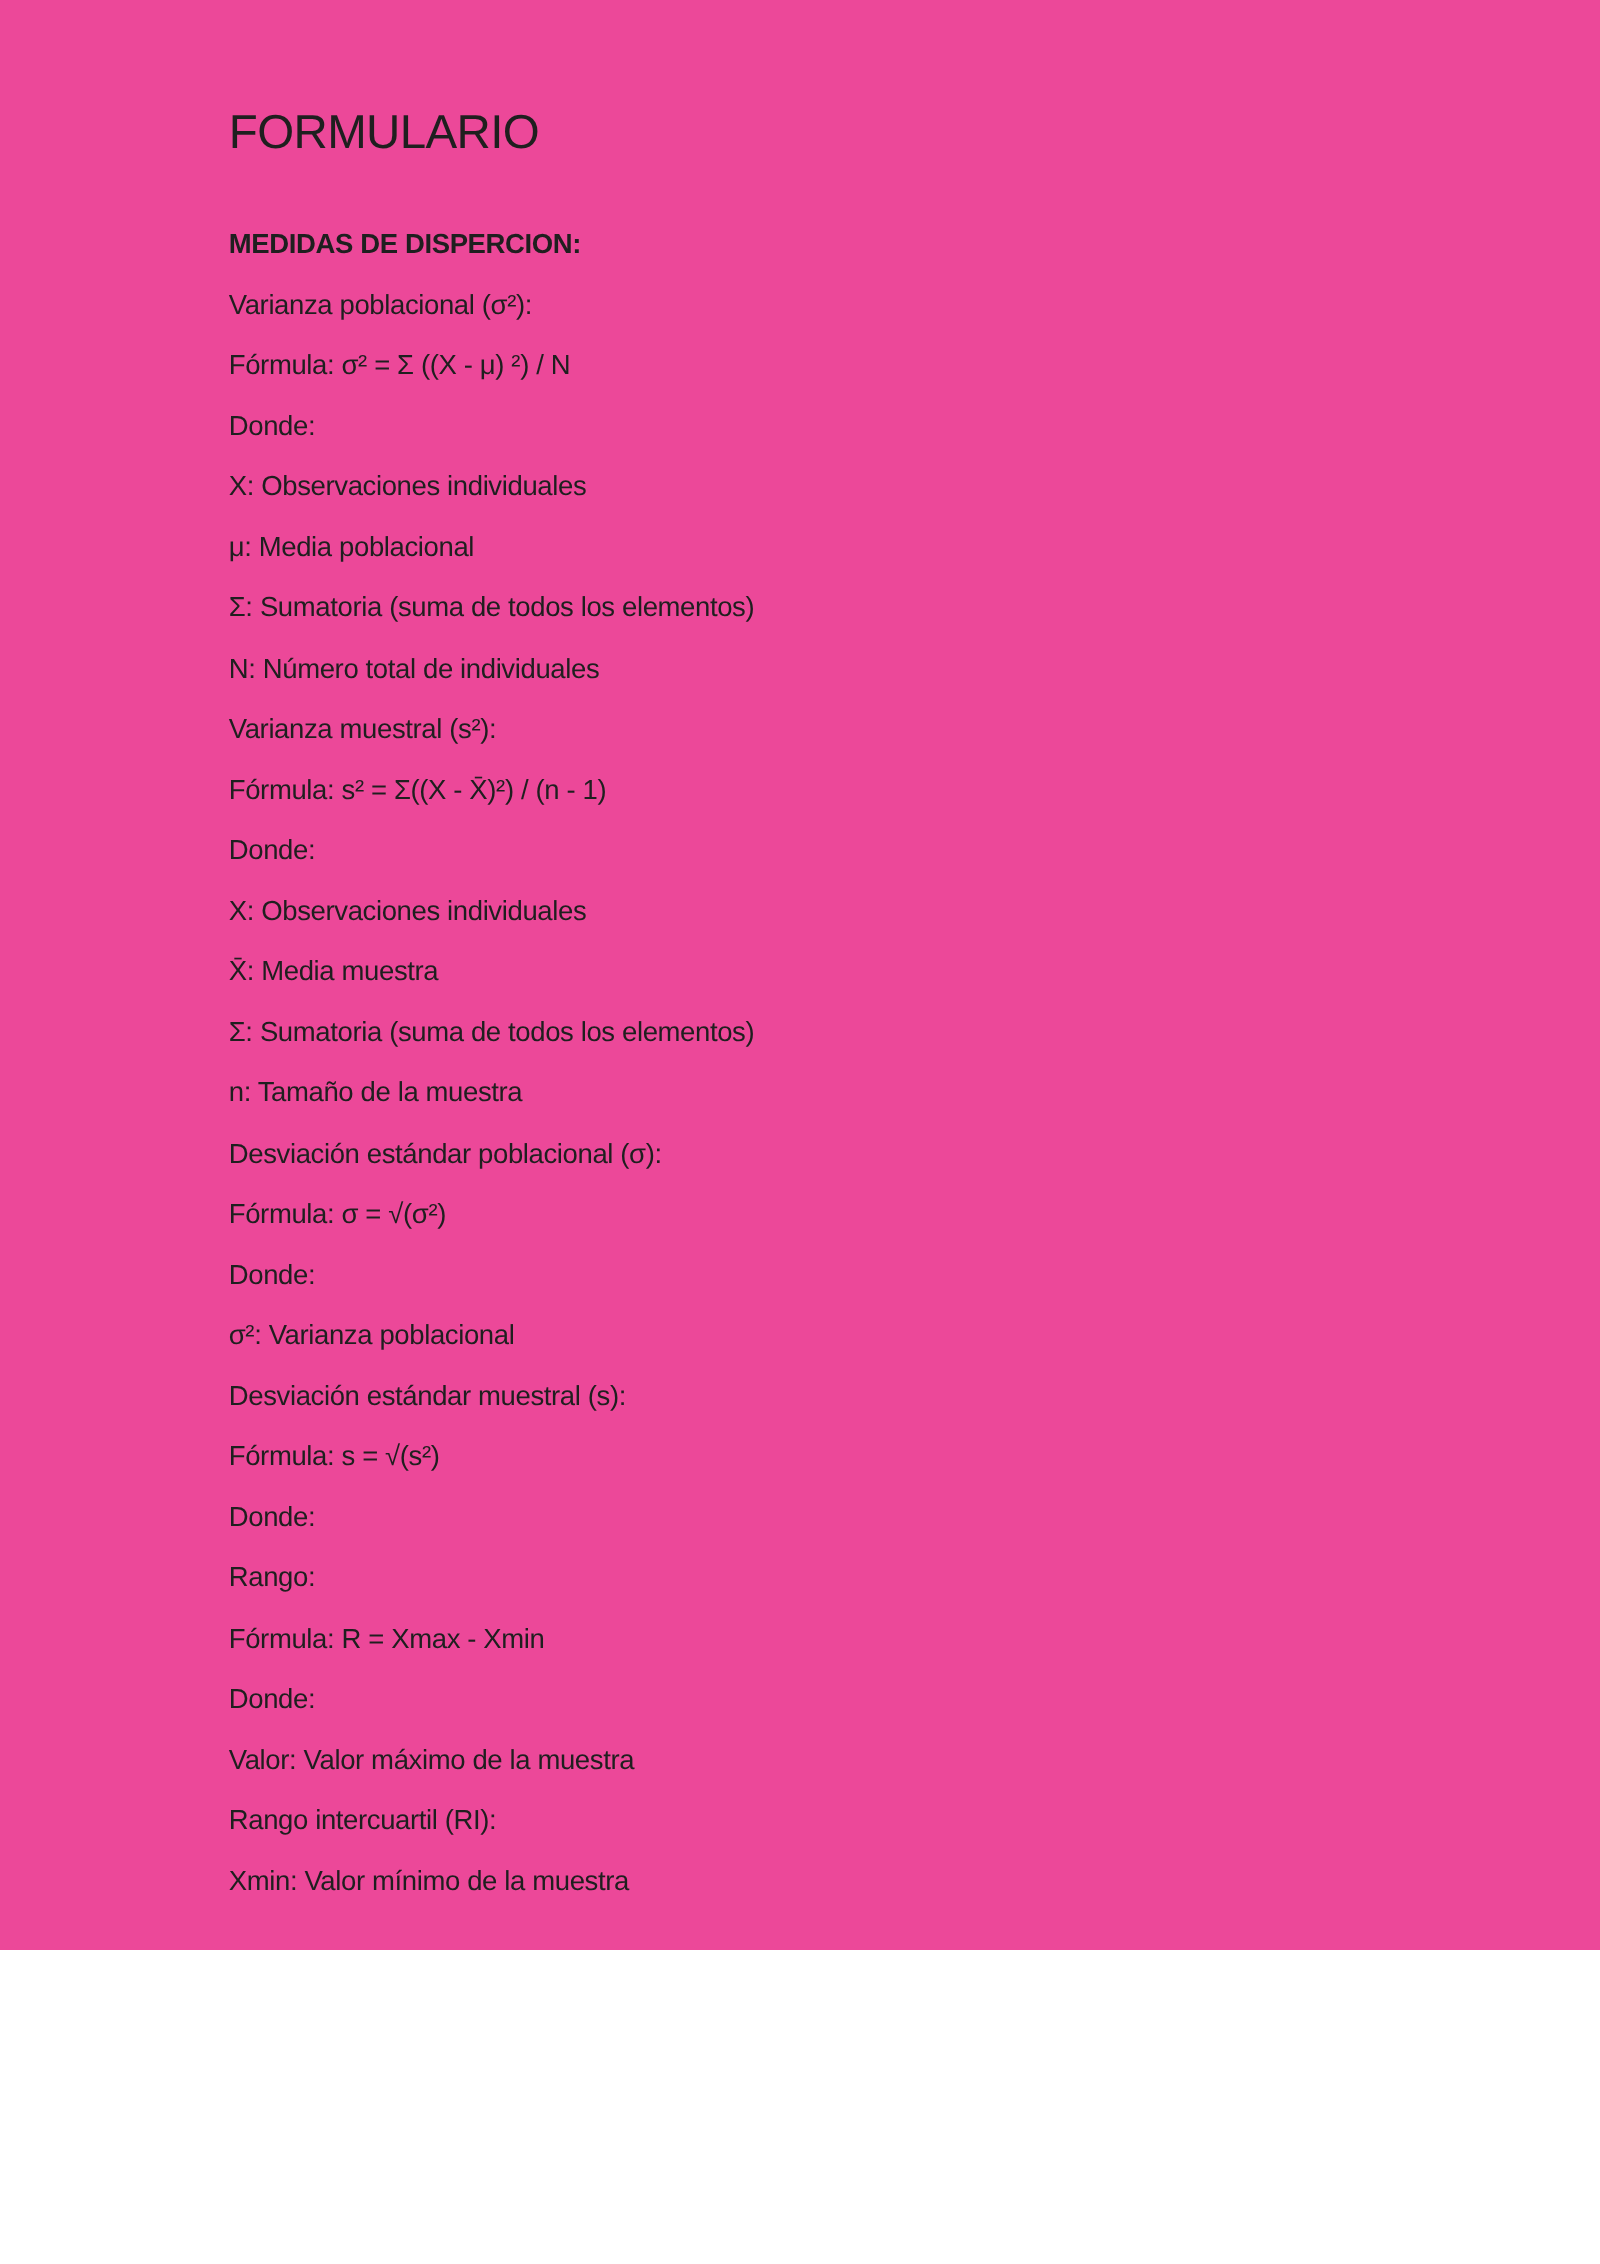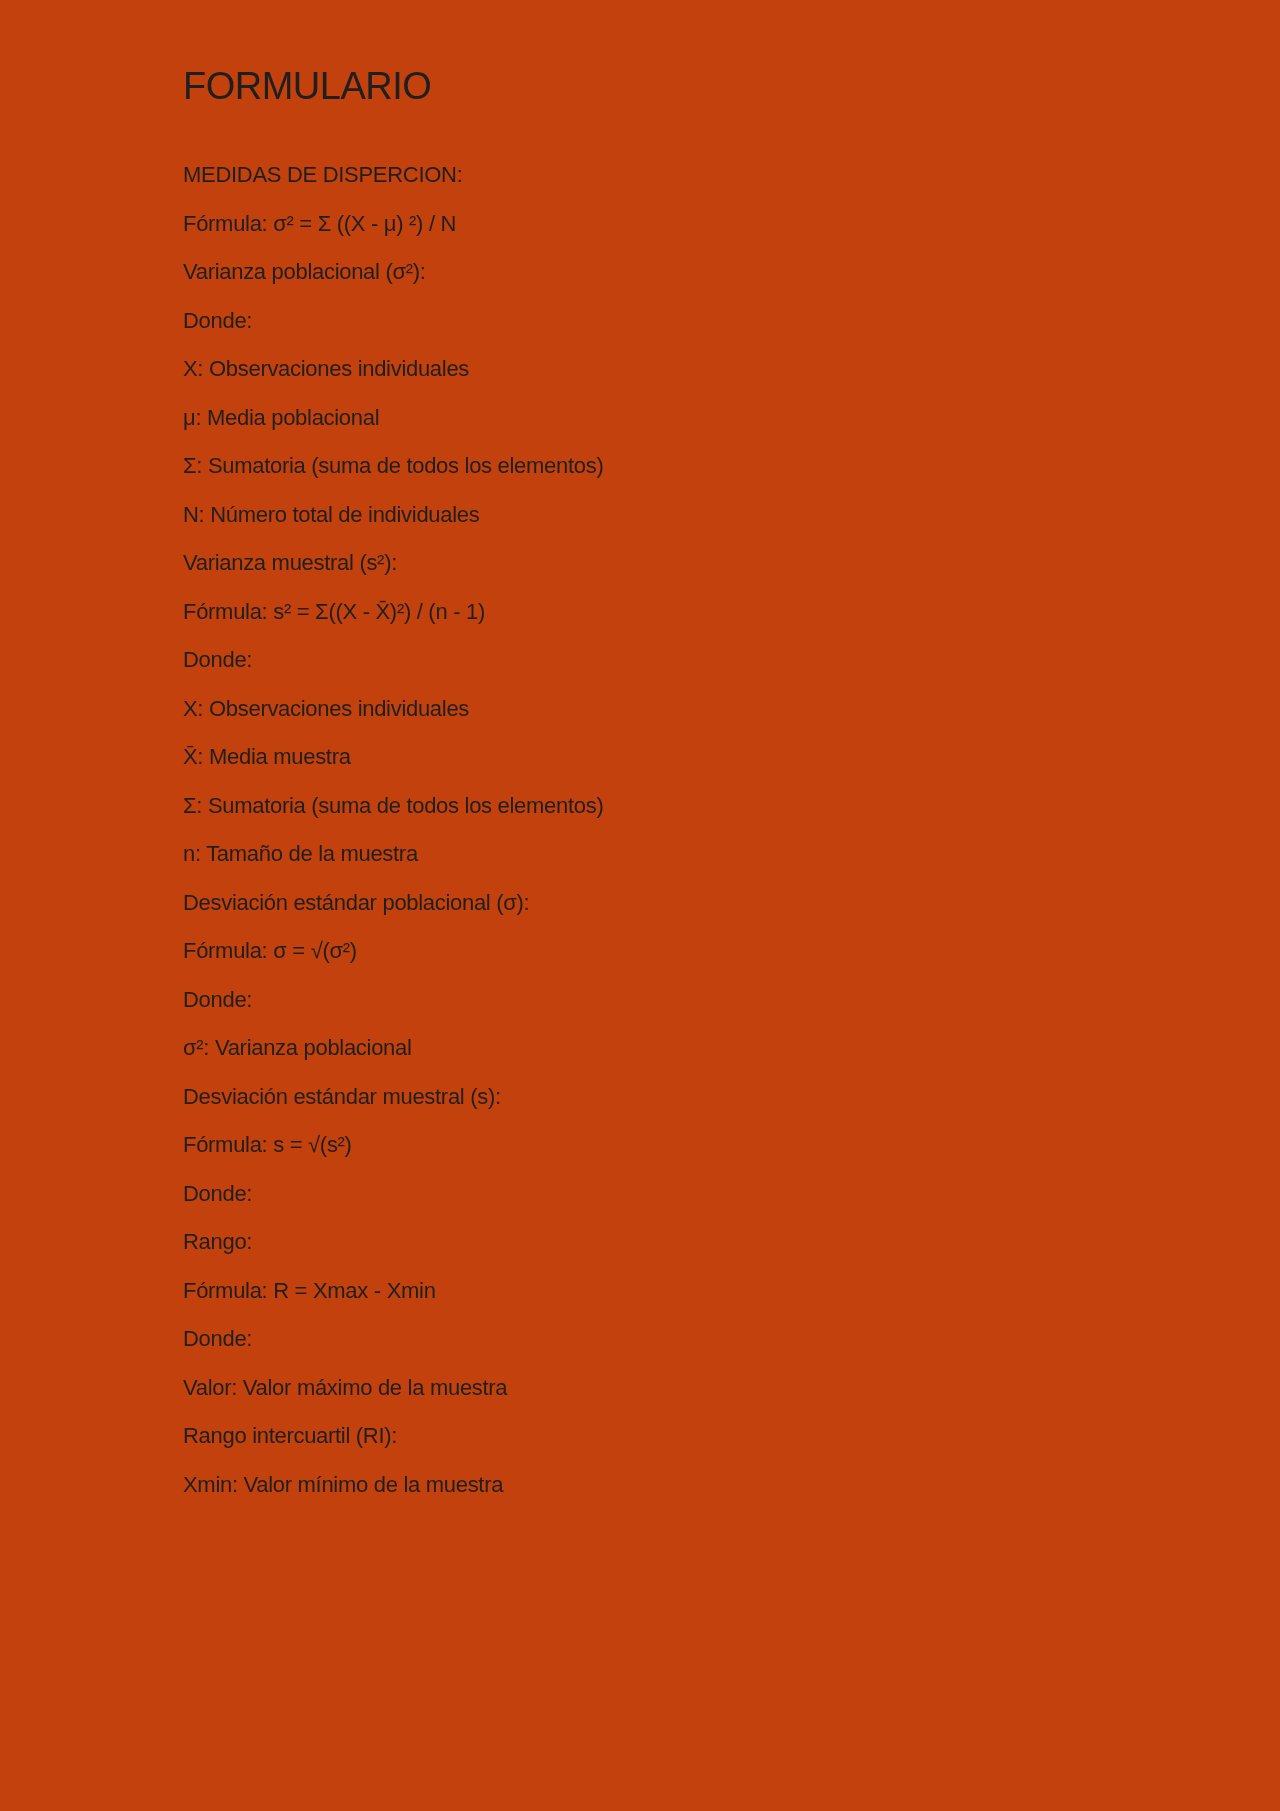--- a/index.html
+++ b/index.html
@@ -11,55 +11,55 @@
     width: 1280px;
     height: 1811px;
     overflow: hidden;
     font-family: "Liberation Sans", sans-serif;
     color: #1f1f1f;
   }
   .page {
     position: relative;
     box-sizing: border-box;
     width: 1280px;
-    height: 1811px;
-    padding: 60px 100px 0 183px;
-    background: #c2410c;
+    height: 1560px;
+    padding: 80px 100px 0 183px;
+    background: #ec4899;
   }
   .doc-title {
     font-size: 38px;
     line-height: 52px;
     font-weight: 400;
     letter-spacing: -0.5px;
     margin: 0 0 13px 0;
     color: #1f1f1f;
   }
   .line {
     font-size: 22px;
     line-height: 30px;
     font-weight: 400;
     letter-spacing: -0.3px;
     margin: 0 0 18.5px 0;
     white-space: pre;
     color: #1f1f1f;
   }
   .line.b {
-    font-weight: 400;
+    font-weight: 700;
     margin-top: 48px;
   }
 </style>
 </head>
 <body>
 
 <div class="page">
   <h1 class="doc-title">FORMULARIO</h1>
 
   <p class="line b">MEDIDAS DE DISPERCION:</p>
+  <p class="line">Varianza poblacional (σ²):</p>
   <p class="line">Fórmula: σ² = Σ ((X - μ) ²) / N</p>
-  <p class="line">Varianza poblacional (σ²):</p>
   <p class="line">Donde:</p>
   <p class="line">X: Observaciones individuales</p>
   <p class="line">μ: Media poblacional</p>
   <p class="line">Σ: Sumatoria (suma de todos los elementos)</p>
   <p class="line">N: Número total de individuales</p>
   <p class="line">Varianza muestral (s²):</p>
   <p class="line">Fórmula: s² = Σ((X - X̄)²) / (n - 1)</p>
   <p class="line">Donde:</p>
   <p class="line">X: Observaciones individuales</p>
   <p class="line">X̄: Media muestra</p>

